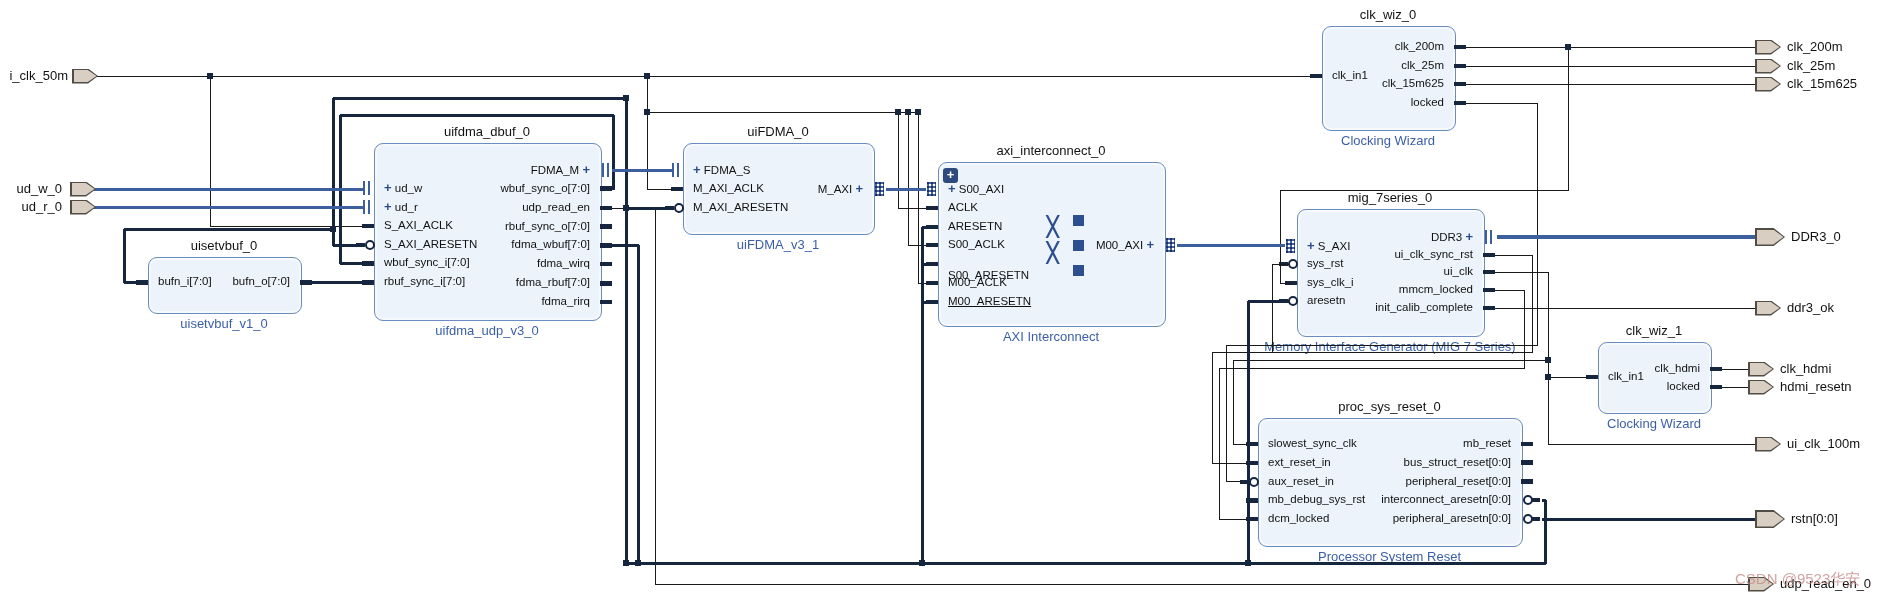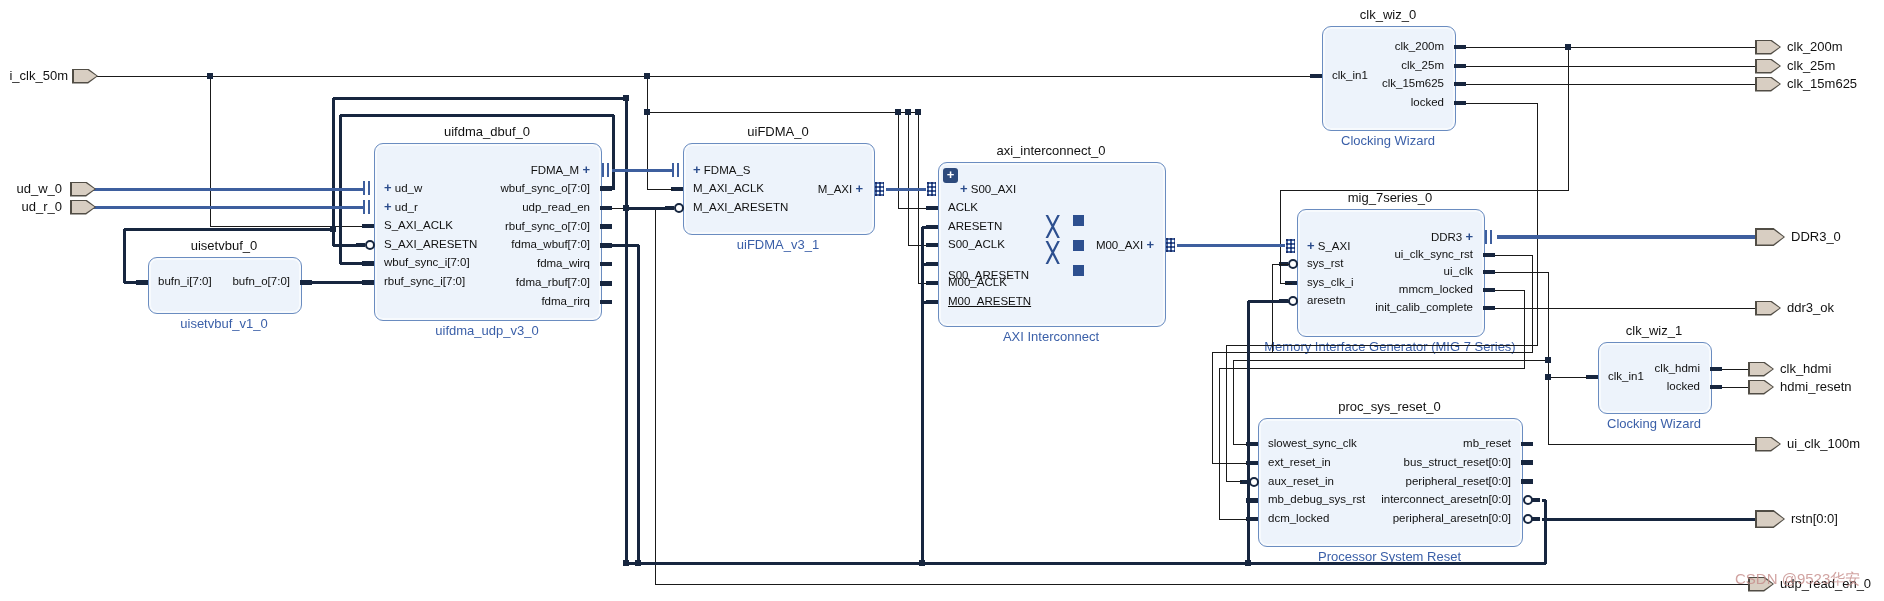--- a/index.html
+++ b/index.html
@@ -97,21 +97,21 @@
     <div class="prt" style="top: 181px; left: 693px;"><span>M_AXI_ACLK</span></div>
     <div class="stub" style="left: 671px; top: 187px; width: 12px; height: 4px;"></div>
     <div class="prt" style="top: 200px; left: 693px;"><span>M_AXI_ARESETN</span></div>
     <div class="circ" style="left: 674px; top: 203px;"></div>
     <div class="stub" style="left: 665px; top: 206px; width: 9px; height: 4px;"></div>
     <div class="prt" style="top: 181px; right: 1021px;"><span>M_AXI</span>&nbsp;<span class="plus">+</span></div>
     <div class="hatchD" style="left: 875px; top: 182px; width: 9px; height: 14px;"></div>
     <div class="blk" style="left: 938px; top: 162px; width: 226px; height: 163px;"></div>
     <div class="blk-title" style="left: 1051px; top: 143px;">axi_interconnect_0</div>
     <div class="blk-label" style="left: 1051px; top: 329px;">AXI Interconnect</div>
-    <div class="prt" style="top: 181px; left: 948px; margin-left: 12px;"><span class="plus">+</span>&nbsp;<span>S00_AXI</span></div>
+    <div class="prt" style="top: 181px; left: 948px;"><span class="plus">+</span>&nbsp;<span>S00_AXI</span></div>
     <div class="hatchD" style="left: 927px; top: 182px; width: 9px; height: 14px;"></div>
     <div class="prt" style="top: 199.8px; left: 948px;"><span>ACLK</span></div>
     <div class="stub" style="left: 926px; top: 205.8px; width: 12px; height: 4px;"></div>
     <div class="prt" style="top: 218.6px; left: 948px;"><span>ARESETN</span></div>
     <div class="stub" style="left: 926px; top: 224.6px; width: 12px; height: 4px;"></div>
     <div class="prt" style="top: 237.4px; left: 948px;"><span>S00_ACLK</span></div>
     <div class="stub" style="left: 926px; top: 243.4px; width: 12px; height: 4px;"></div>
     <div class="prt" style="top: 256.2px; left: 948px; margin-top: 12px;"><span>S00_ARESETN</span></div>
     <div class="stub" style="left: 926px; top: 262.2px; width: 12px; height: 4px;"></div>
     <div class="prt" style="top: 275px; left: 948px;"><span>M00_ACLK</span></div>

